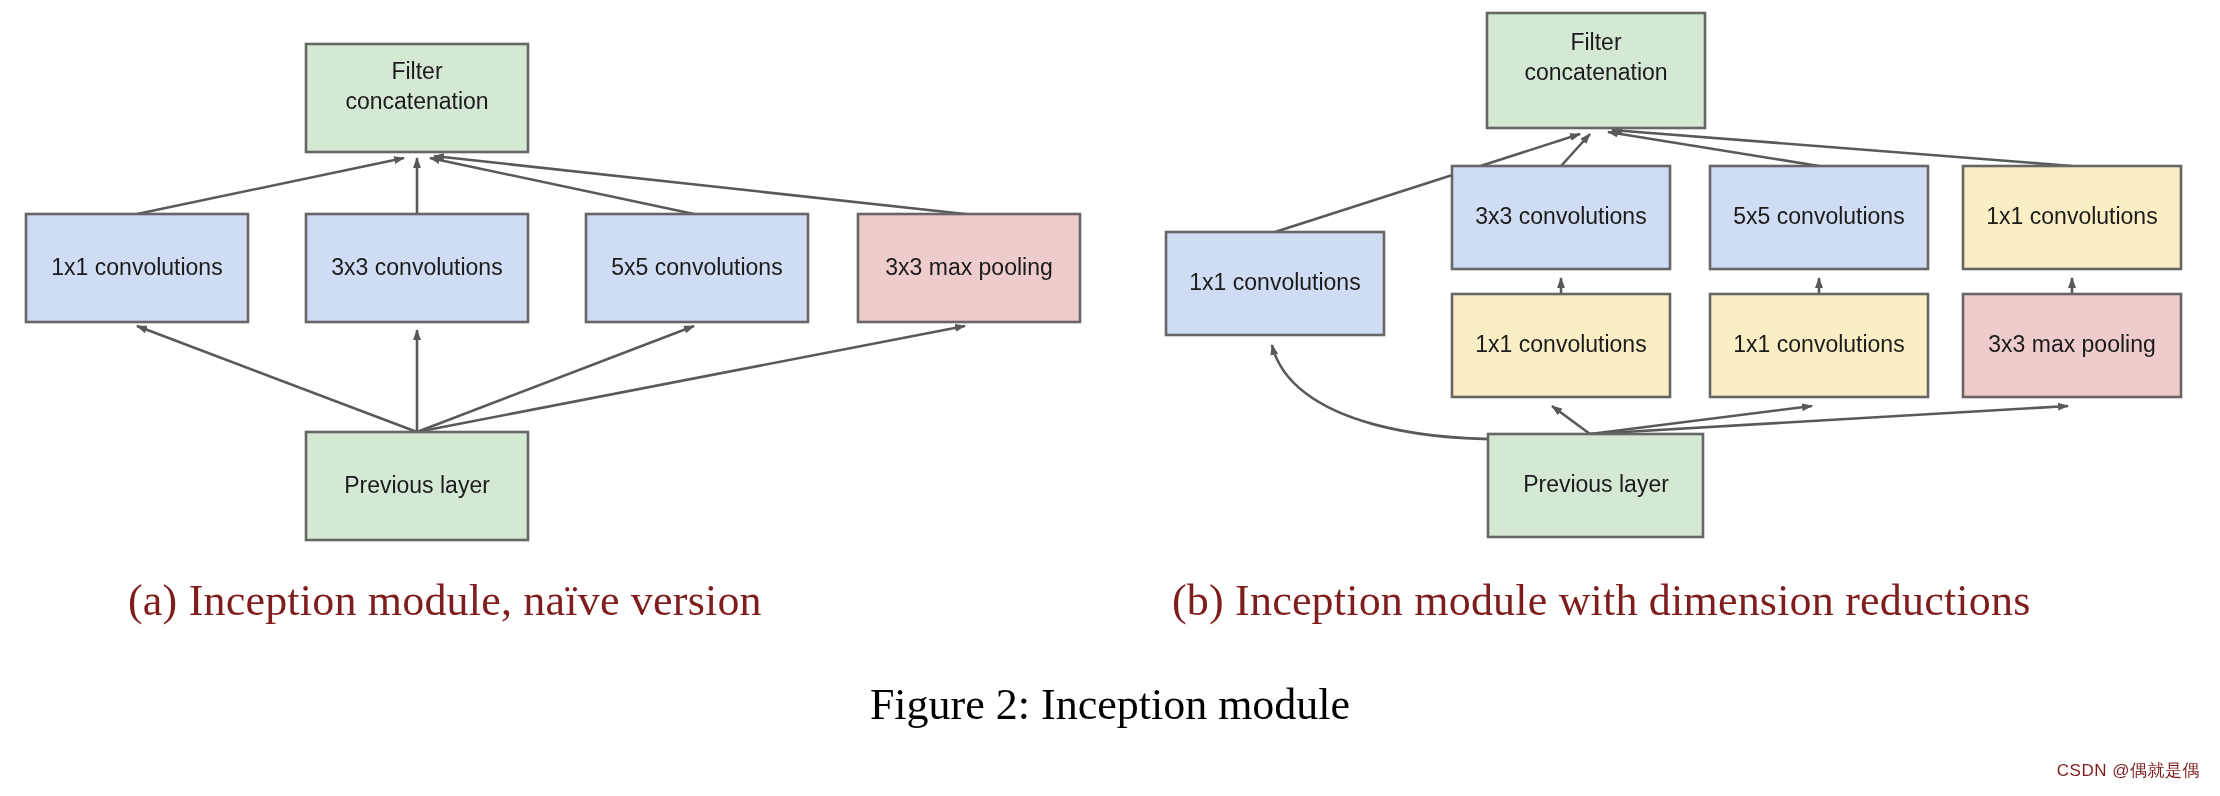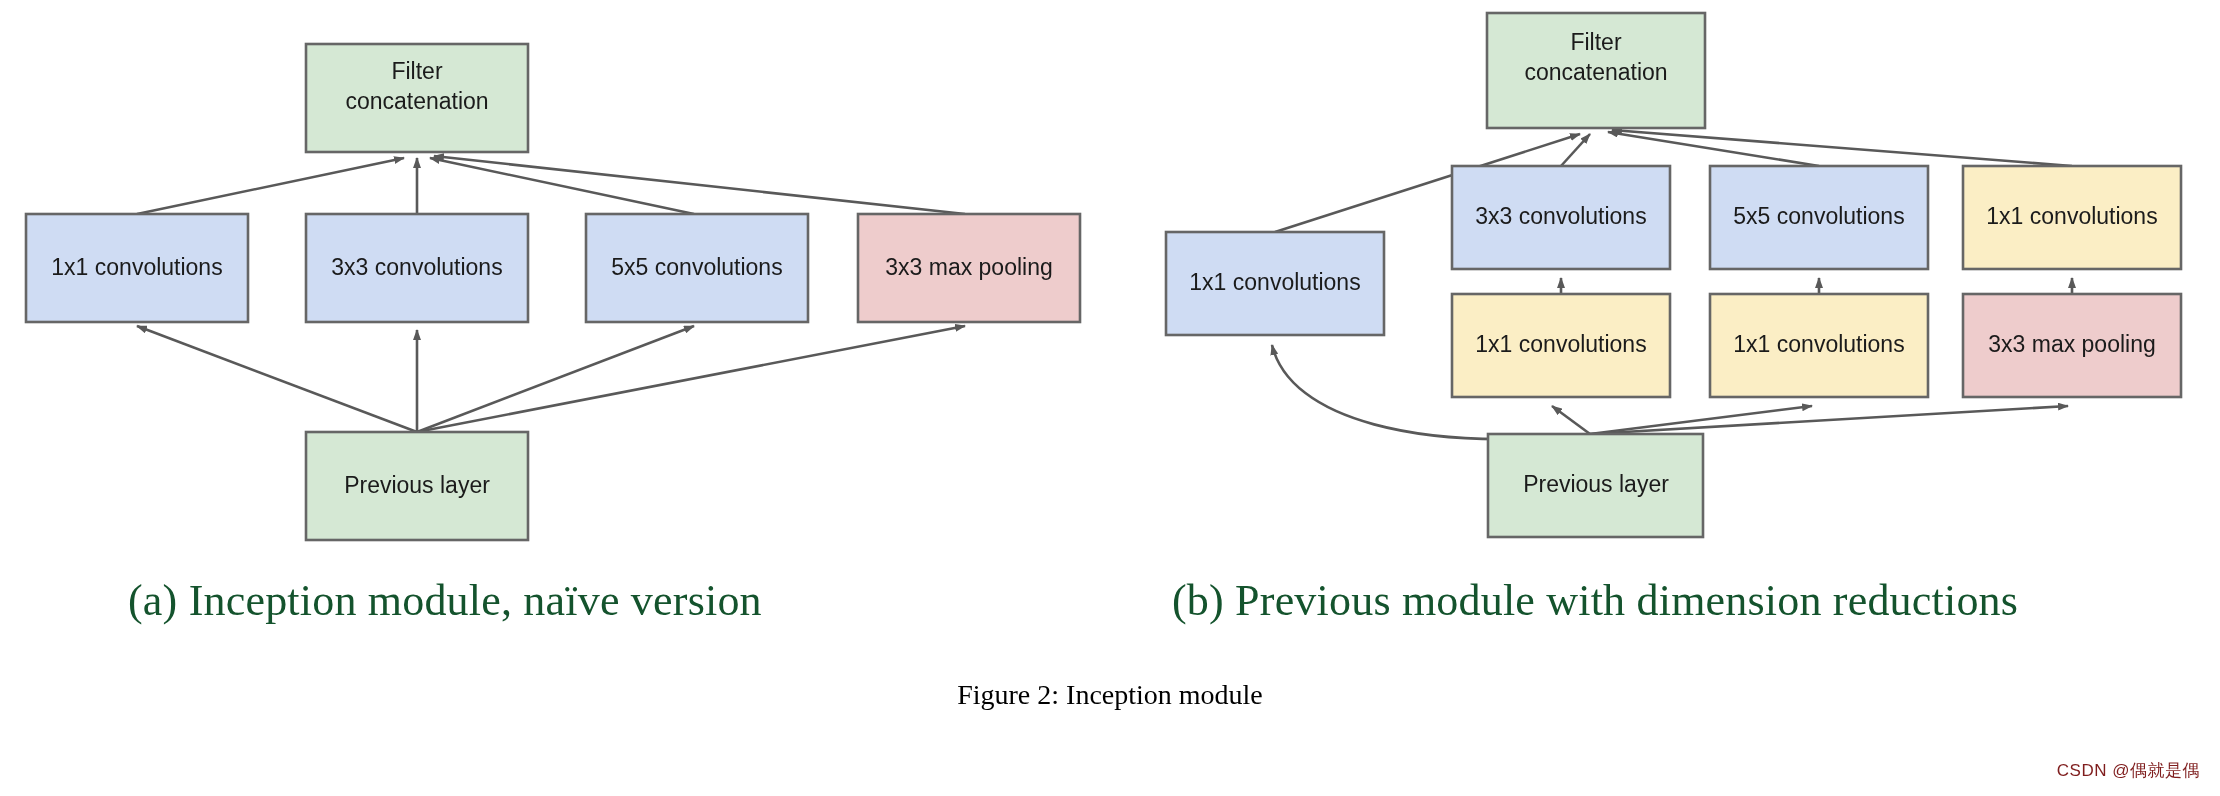--- a/index.html
+++ b/index.html
@@ -32,34 +32,34 @@
     font-family: "Liberation Sans", sans-serif;
     font-size: 23px;
     fill: #1b1b1b;
     text-anchor: middle;
     dominant-baseline: middle;
   }
   .subcaption {
     position: absolute;
     font-family: "Liberation Serif", serif;
     font-size: 44px;
-    color: #14532d;
+    color: #7f1d1d;
     white-space: nowrap;
     letter-spacing: 0.2px;
   }
   #subcaption-a { left: 128px; top: 575px; }
   #subcaption-b { left: 1172px; top: 575px; }
   #figure-caption {
     position: absolute;
     left: 0;
     top: 679px;
     width: 2220px;
     text-align: center;
     font-family: "Liberation Serif", serif;
-    font-size: 28px;
+    font-size: 44px;
     color: #000000;
   }
   #watermark {
     position: absolute;
     right: 20px;
     bottom: 14px;
     font-family: "Liberation Sans", sans-serif;
     font-size: 17px;
     color: #7f1d1d;
     letter-spacing: 0.5px;
@@ -187,17 +187,17 @@
       </g>
 
       <g>
         <rect x="1488" y="434" width="215" height="103" fill="#d5e8d4" stroke="#666666" stroke-width="2.6"></rect>
         <text class="box-label" x="1596" y="486">Previous layer</text>
       </g>
     </g>
   </svg>
 
   <div class="subcaption" id="subcaption-a">(a)  Inception module, naïve version</div>
-  <div class="subcaption" id="subcaption-b">(b)  Previous module with dimension reductions</div>
+  <div class="subcaption" id="subcaption-b">(b)  Inception module with dimension reductions</div>
   <div id="figure-caption">Figure 2: Inception module</div>
   <div id="watermark">CSDN @偶就是偶</div>
 
 </div>
 
 </body></html>

